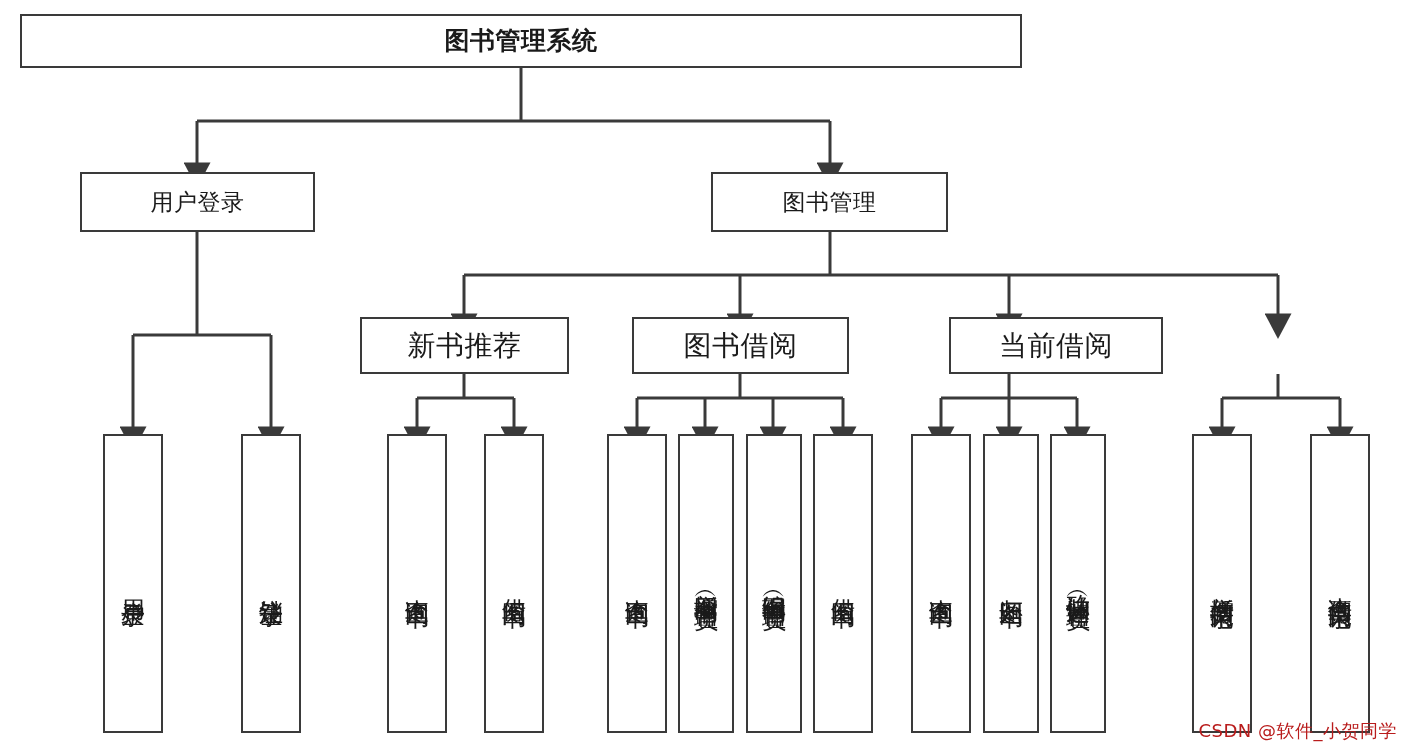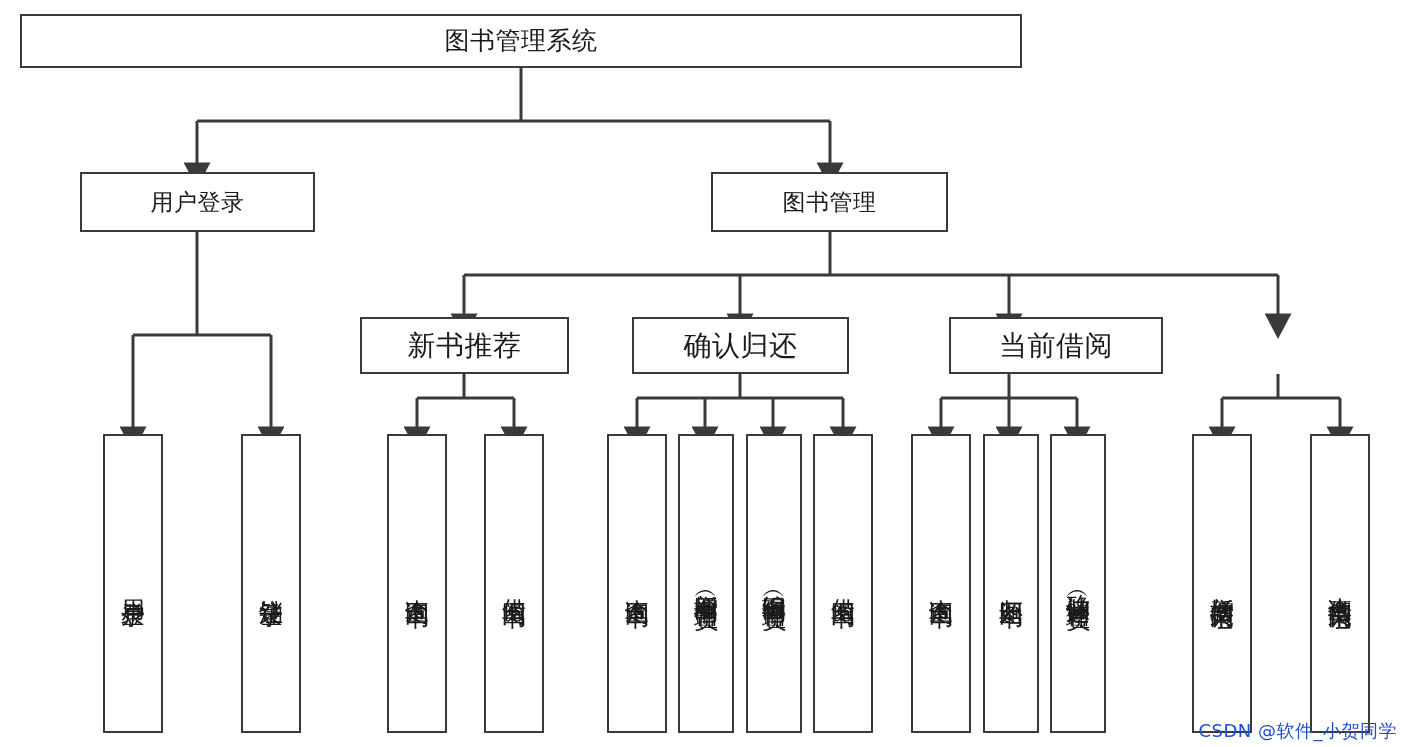--- a/index.html
+++ b/index.html
@@ -40,20 +40,21 @@
     text-align: center;
     line-height: 1.05;
     letter-spacing: 0.5px;
   }
   
   .node.horiz .lbl {
     writing-mode: horizontal-tb;
   }
   .node.root {
     font-size: 25px;
+    font-weight: bold;
   }
   .node.lvl2 {
     font-size: 23px;
   }
   .node.lvl3 {
     font-size: 28px;
   }
   
   .node.leaf {
     font-size: 24px;
@@ -66,21 +67,21 @@
     text-orientation: upright;
     line-height: 1.0;
     letter-spacing: 2px;
     white-space: nowrap;
   }
   .watermark {
     position: absolute;
     right: 8px;
     bottom: 4px;
     font-size: 18px;
-    color: #1d4ed8;
+    color: #b91c1c;
     letter-spacing: 0.5px;
     white-space: nowrap;
   }
 </style>
 </head>
 <body>
 
 <div id="canvas">
 
   <svg class="wires" viewBox="0 0 1405 747" xmlns="http://www.w3.org/2000/svg">
@@ -143,21 +144,21 @@
     <span class="lbl">用户登录</span>
   </div>
   <div class="node lvl2 horiz" style="left:711px; top:172px; width:237px; height:60px;">
     <span class="lbl">图书管理</span>
   </div>
 
   <div class="node lvl3 horiz" style="left:360px; top:317px; width:209px; height:57px;">
     <span class="lbl">新书推荐</span>
   </div>
   <div class="node lvl3 horiz" style="left:632px; top:317px; width:217px; height:57px;">
-    <span class="lbl">确认归还</span>
+    <span class="lbl">图书借阅</span>
   </div>
   <div class="node lvl3 horiz" style="left:903px; top:317px; width:214px; height:57px;margin-left:46px;">
     <span class="lbl">当前借阅</span>
   </div>
 
   <div class="node leaf" style="left:103px; top:434px; width:60px; height:299px;">
     <span class="lbl">用户登录</span>
   </div>
   <div class="node leaf" style="left:241px; top:434px; width:60px; height:299px;">
     <span class="lbl">注销登录</span>

